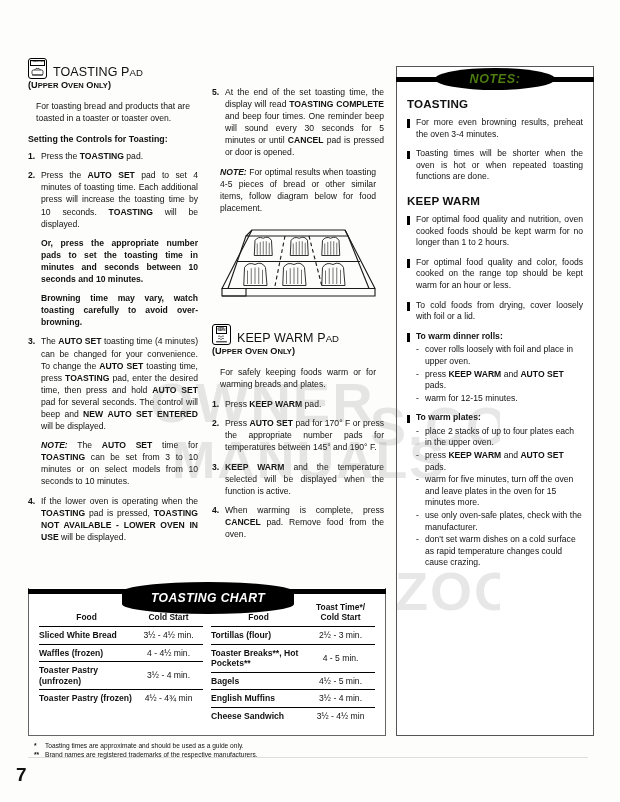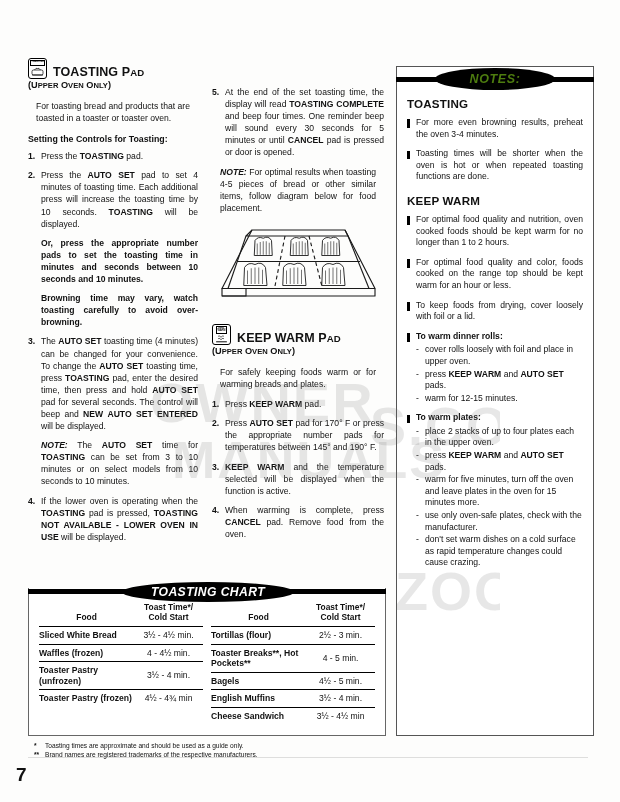--- a/index.html
+++ b/index.html
@@ -89,21 +89,21 @@
     border: 0.5px solid #000;
     padding: 0.3px 0.5px;
     margin-bottom: 1px;
     background: #fff;
     max-width: 16px;
     overflow: hidden;
   }
   .pad-glyph { width: 13px; height: 9px; }
   .pad-title {
     font-size: 12.5px;
-    font-weight: bold;
+    font-weight: normal;
     letter-spacing: 0.1px;
     line-height: 13px;
   }
   .pad-title .sm { font-size: 9.6px; }
   .pad-sub {
     font-size: 9.2px;
     font-weight: bold;
     margin: 0 0 9px 0;
     line-height: 11px;
   }
@@ -250,21 +250,21 @@
   }
   .chart-bar {
     position: absolute;
     left: 0; top: 7px;
     width: 358px; height: 5px;
     background: #000;
   }
   .chart-oval {
     position: absolute;
     left: 94px; top: 0;
-    width: 172px; height: 20px;
+    width: 172px; height: 32px;
     background: #000;
     border-radius: 86px / 10px;
     color: #fff;
     font-size: 12.2px;
     font-weight: bold;
     font-style: italic;
     letter-spacing: 0.4px;
     display: flex;
     align-items: center;
     justify-content: center;
@@ -547,21 +547,21 @@
         <li>
           <span class="nbull">
               <i></i>
             </span>
           <span class="ntxt">For optimal food quality and color, foods cooked on the range top should be kept warm for an hour or less.</span>
         </li>
         <li>
           <span class="nbull">
               <i></i>
             </span>
-          <span class="ntxt">To keep foods from drying, cover loosely with foil or a lid.</span>
+          <span class="ntxt">To cold foods from drying, cover loosely with foil or a lid.</span>
         </li>
         <li>
           <span class="nbull">
               <i></i>
             </span>
           <span class="ntxt">
             <span class="b">To warm dinner rolls:</span>
             <ul class="sublist">
               <li>
                   <span class="dash">-</span>

